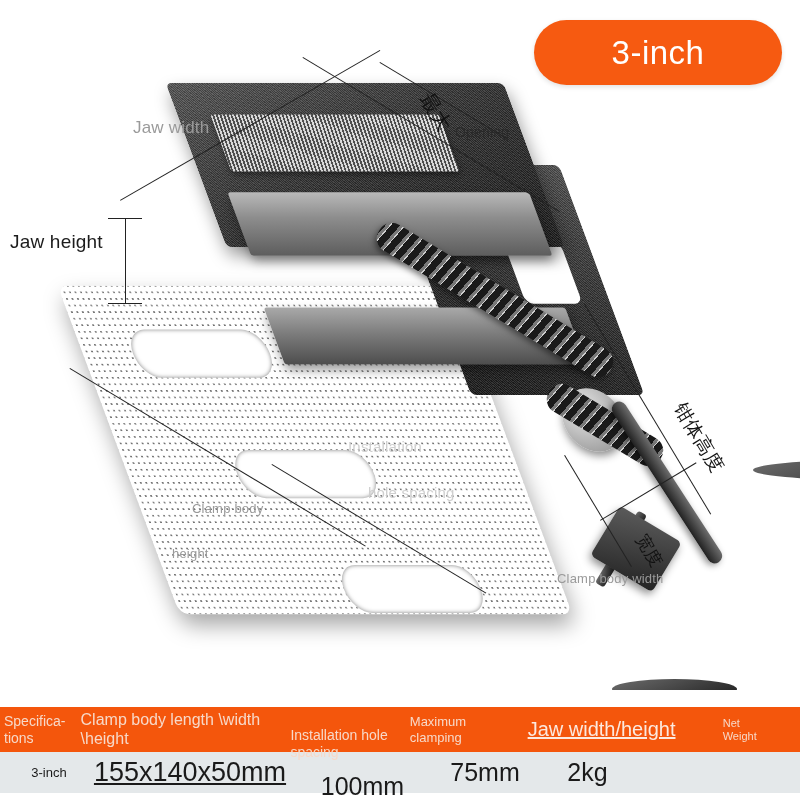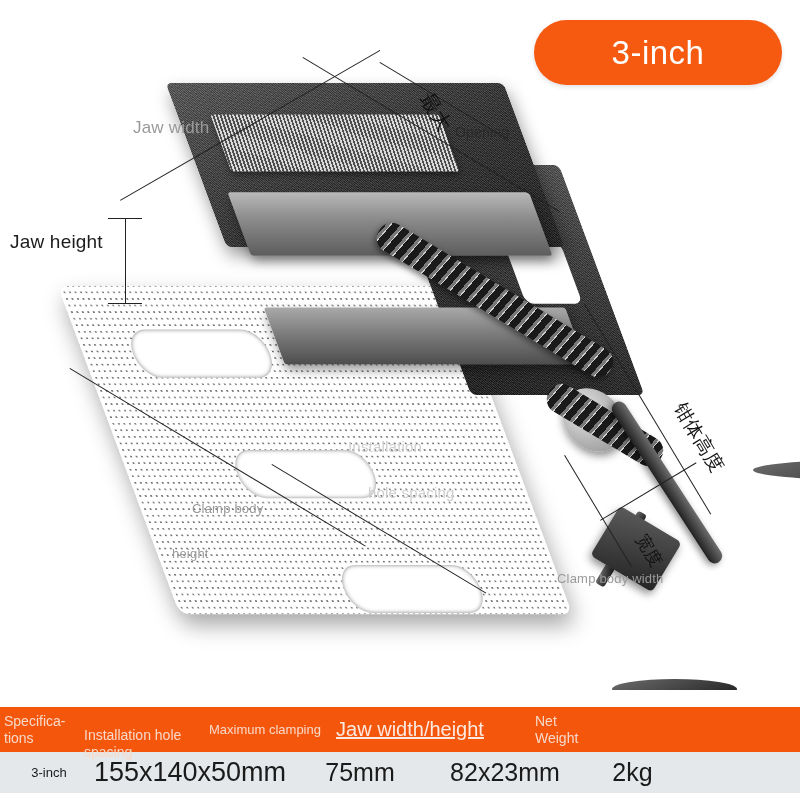--- a/index.html
+++ b/index.html
@@ -193,24 +193,24 @@
   .c2 { width:125px; justify-content:flex-start; padding-left:10px;margin-top:28px; }
   .c3 { width:120px; justify-content:center; }
   .c4 { width:170px; justify-content:center; }
   .c5 { width:85px;  justify-content:flex-start; padding-left:8px; }
 
   .spec-head .c0 { font-size:14px; }
   .spec-head .c1 { font-size:16px; }
   .spec-head .c2 { font-size:14px; }
   .spec-head .c3 { font-size:13px; }
   .spec-head .c4 { font-size:20px; color:#FCE9DF;text-decoration:underline; }
-  .spec-head .c5 { font-size:14px;margin-left:36px; }
+  .spec-head .c5 { font-size:11px;margin-left:36px; }
 
   .spec-body .c0 { font-size:13px; padding-left:18px; }
-  .spec-body .c1 { font-size:27px; }
+  .spec-body .c1 { font-size:27px;text-decoration:underline; }
   .spec-body .c2 { font-size:25px; justify-content:center; padding-left:0; }
   .spec-body .c3 { font-size:25px; }
   .spec-body .c4 { font-size:25px; }
   .spec-body .c5 { font-size:25px; justify-content:center; padding-left:0; }
 </style>
 </head>
 <body>
 
 <div id="page">
 
@@ -278,29 +278,30 @@
 
     <div id="size-badge">
       <span>3-inch</span>
     </div>
   </div>
 
   <div id="spec-table">
     <div class="spec-row spec-head">
       <div class="cell c0">Specifica-
 tions</div>
+      <div class="cell c1">Clamp body length \width \height</div>
       <div class="cell c2">Installation hole
 spacing</div>
       <div class="cell c3">Maximum clamping</div>
       <div class="cell c4">Jaw width/height</div>
       <div class="cell c5">Net
 Weight</div>
     </div>
     <div class="spec-row spec-body">
       <div class="cell c0">3-inch</div>
       <div class="cell c1">155x140x50mm</div>
+      <div class="cell c2">100mm</div>
       <div class="cell c3">75mm</div>
-      <div class="cell c4">82x23mm</div>
       <div class="cell c5">2kg</div>
     </div>
   </div>
 
 </div>
 
 </body></html>

